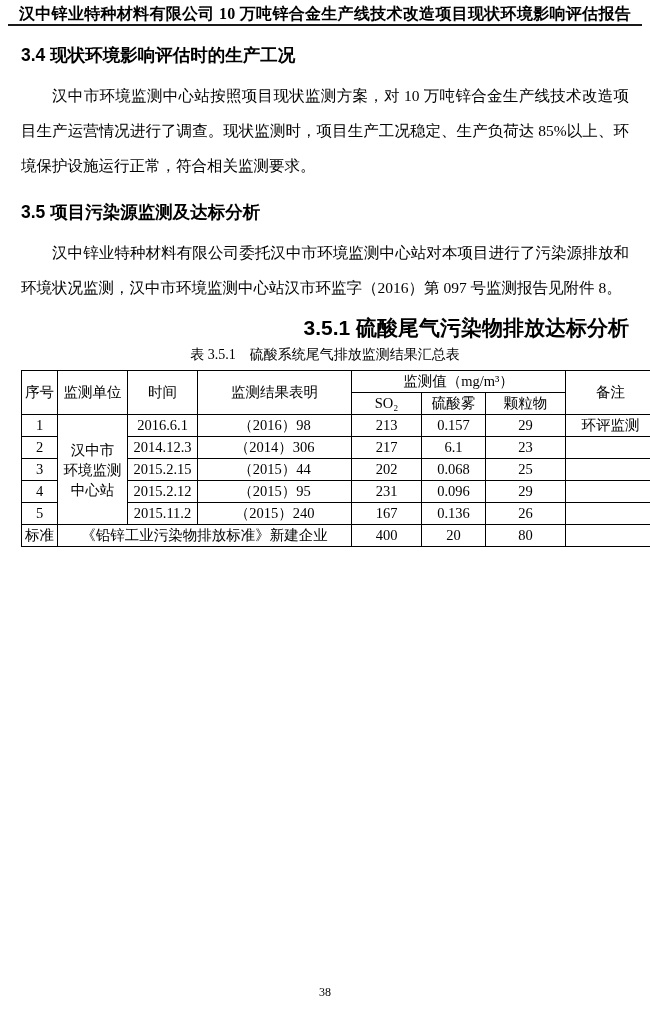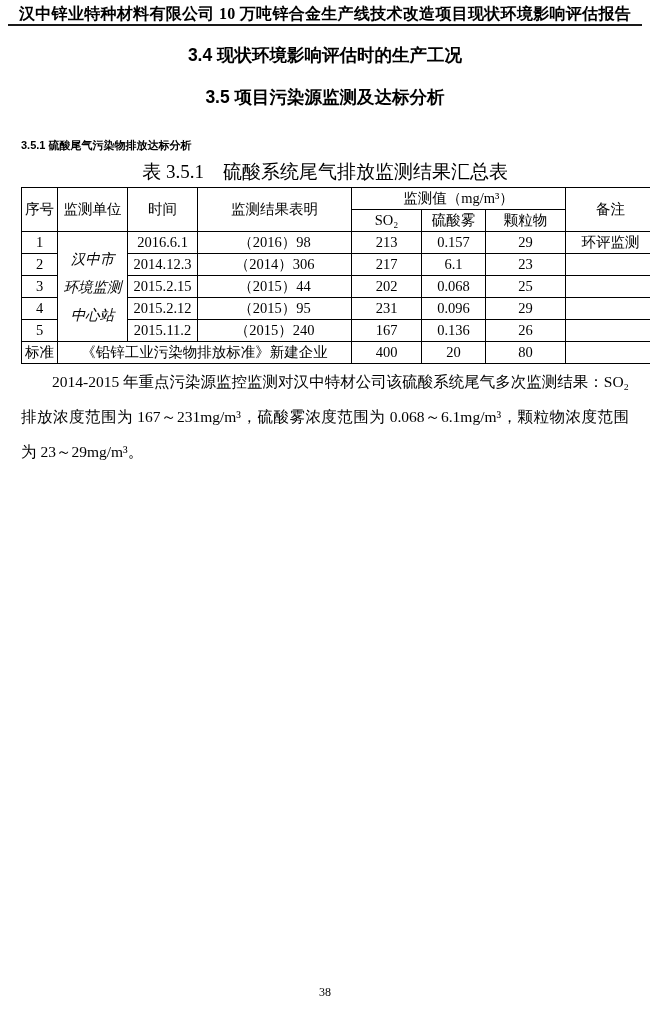--- a/index.html
+++ b/index.html
@@ -35,57 +35,57 @@
     text-align: justify;
   }
   .para { text-indent: 2em; }
   .p-compliance { margin-top: 24px; }
   .h-major {
     font-family: "Liberation Sans", "DejaVu Sans", sans-serif;
     font-weight: bold;
     font-size: 17.5px;
     line-height: 26px;
     margin-top: 16px;
-    text-align: center;
+    text-align: left;
   }
   .h-minor {
     font-family: "Liberation Sans", "DejaVu Sans", sans-serif;
     font-weight: bold;
-    font-size: 11px;
+    font-size: 21px;
     line-height: 22px;
-    margin-top: 24px;
-    text-align: left;
+    margin-top: 12px;
+    text-align: right;
   }
   .mt-sm { margin-top: 10px; }
   .mt-xs { margin-top: 6px; }
   
   .tbl-caption {
     text-align: center;
     text-indent: 0;
-    font-size: 19px;
+    font-size: 14px;
     line-height: 24px;
     margin-top: 4px;
   }
   table.monitor {
     width: 634px;
     margin: 3px auto 0 auto;
     border-collapse: collapse;
     table-layout: fixed;
     font-size: 14.5px;
   }
   table.monitor th, table.monitor td {
     border: 1px solid #000;
     font-weight: normal;
     text-align: center;
     vertical-align: middle;
     padding: 1px 2px;
     line-height: 19px;
     overflow: hidden;
   }
-  table.monitor .unit-merged { white-space: pre-line; line-height: 28px; font-style: italic; }
+  table.monitor .unit-merged { white-space: pre-line; line-height: 20px; }
   
   .page-footer {
     position: absolute;
     left: 0; right: 0;
     bottom: 32px;
     text-align: center;
     font-size: 12px;
   }
 </style>
 </head>
@@ -95,22 +95,24 @@
 
   <div class="doc-header">
     <span>汉中锌业特种材料有限公司 10 万吨锌合金生产线技术改造项目现状环境影响评估报告</span>
   </div>
   <div class="header-rule"></div>
 
   <div class="content">
 
 
     <h2 class="h-major">3.4 现状环境影响评估时的生产工况</h2>
+    <p class="para mt-sm">汉中市环境监测中心站按照项目现状监测方案，对 10 万吨锌合金生产线技术改造项目生产运营情况进行了调查。现状监测时，项目生产工况稳定、生产负荷达 85%以上、环境保护设施运行正常，符合相关监测要求。</p>
 
     <h2 class="h-major">3.5 项目污染源监测及达标分析</h2>
+    <p class="para mt-sm">汉中锌业特种材料有限公司委托汉中市环境监测中心站对本项目进行了污染源排放和环境状况监测，汉中市环境监测中心站汉市环监字（2016）第 097 号监测报告见附件 8。</p>
 
     <h3 class="h-minor">3.5.1 硫酸尾气污染物排放达标分析</h3>
 
     <p class="tbl-caption">表 3.5.1　硫酸系统尾气排放监测结果汇总表</p>
 
     <table class="monitor">
       <colgroup>
         <col style="width:36px">
           <col style="width:70px">
           <col style="width:70px">
@@ -186,21 +188,20 @@
           <td>标准</td>
           <td colspan="3">《铅锌工业污染物排放标准》新建企业</td>
           <td>400</td>
           <td>20</td>
           <td>80</td>
           <td></td>
         </tr>
       </tbody>
     </table>
 
-    <p class="para">2014-2015 年重点污染源监控监测对汉中特材公司该硫酸系统尾气多次监测结果：SO₂ 排放浓度范围为 167～231mg/m³，硫酸雾浓度范围为 0.068～6.1mg/m³，颗粒物浓度范围为 23～29mg/m³。</p>
 
   </div>
 
   <div class="page-footer">
     <span>38</span>
   </div>
 
 </div>
 
 </body></html>

